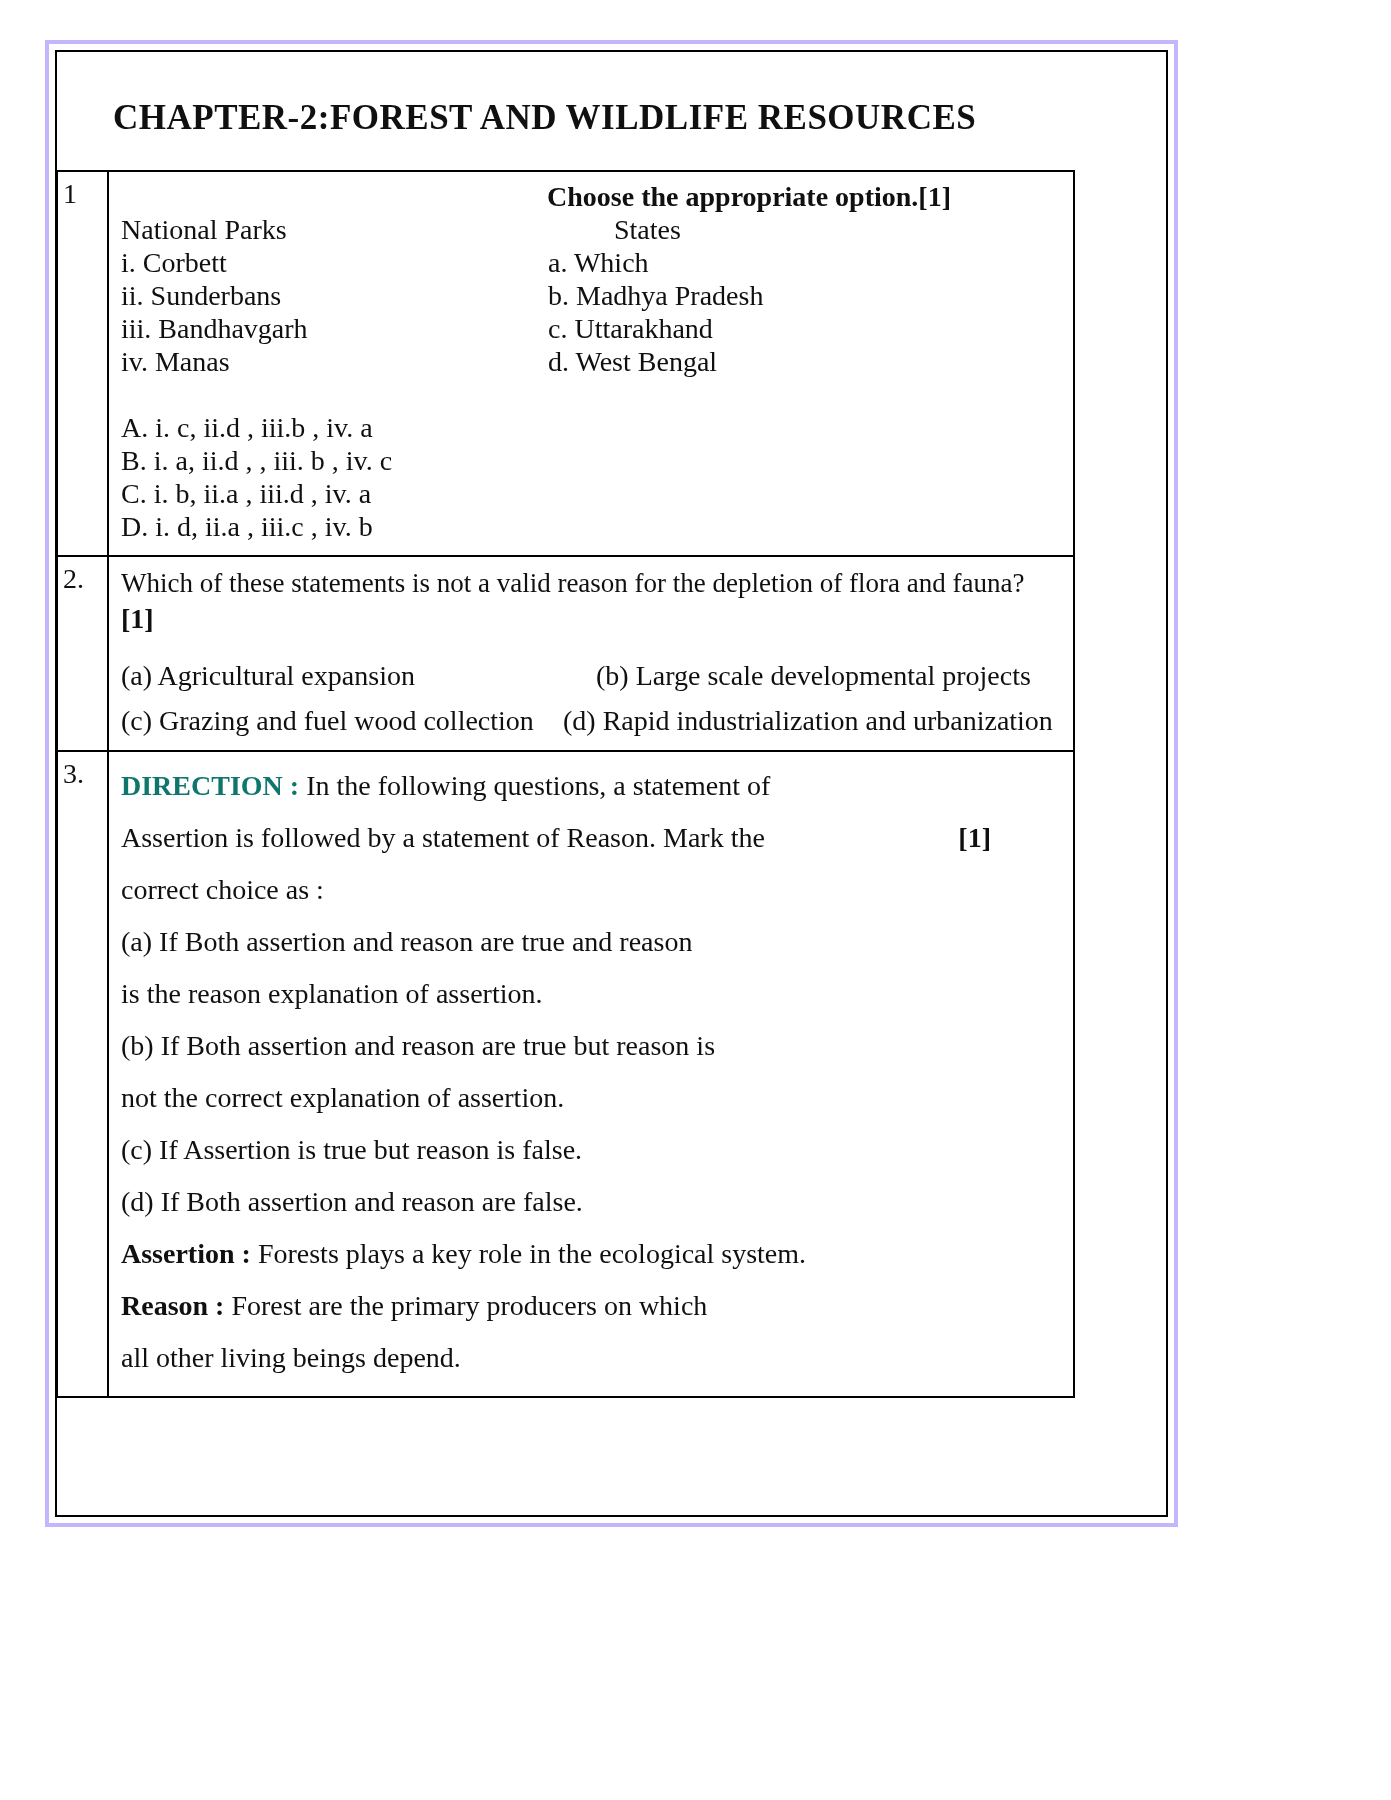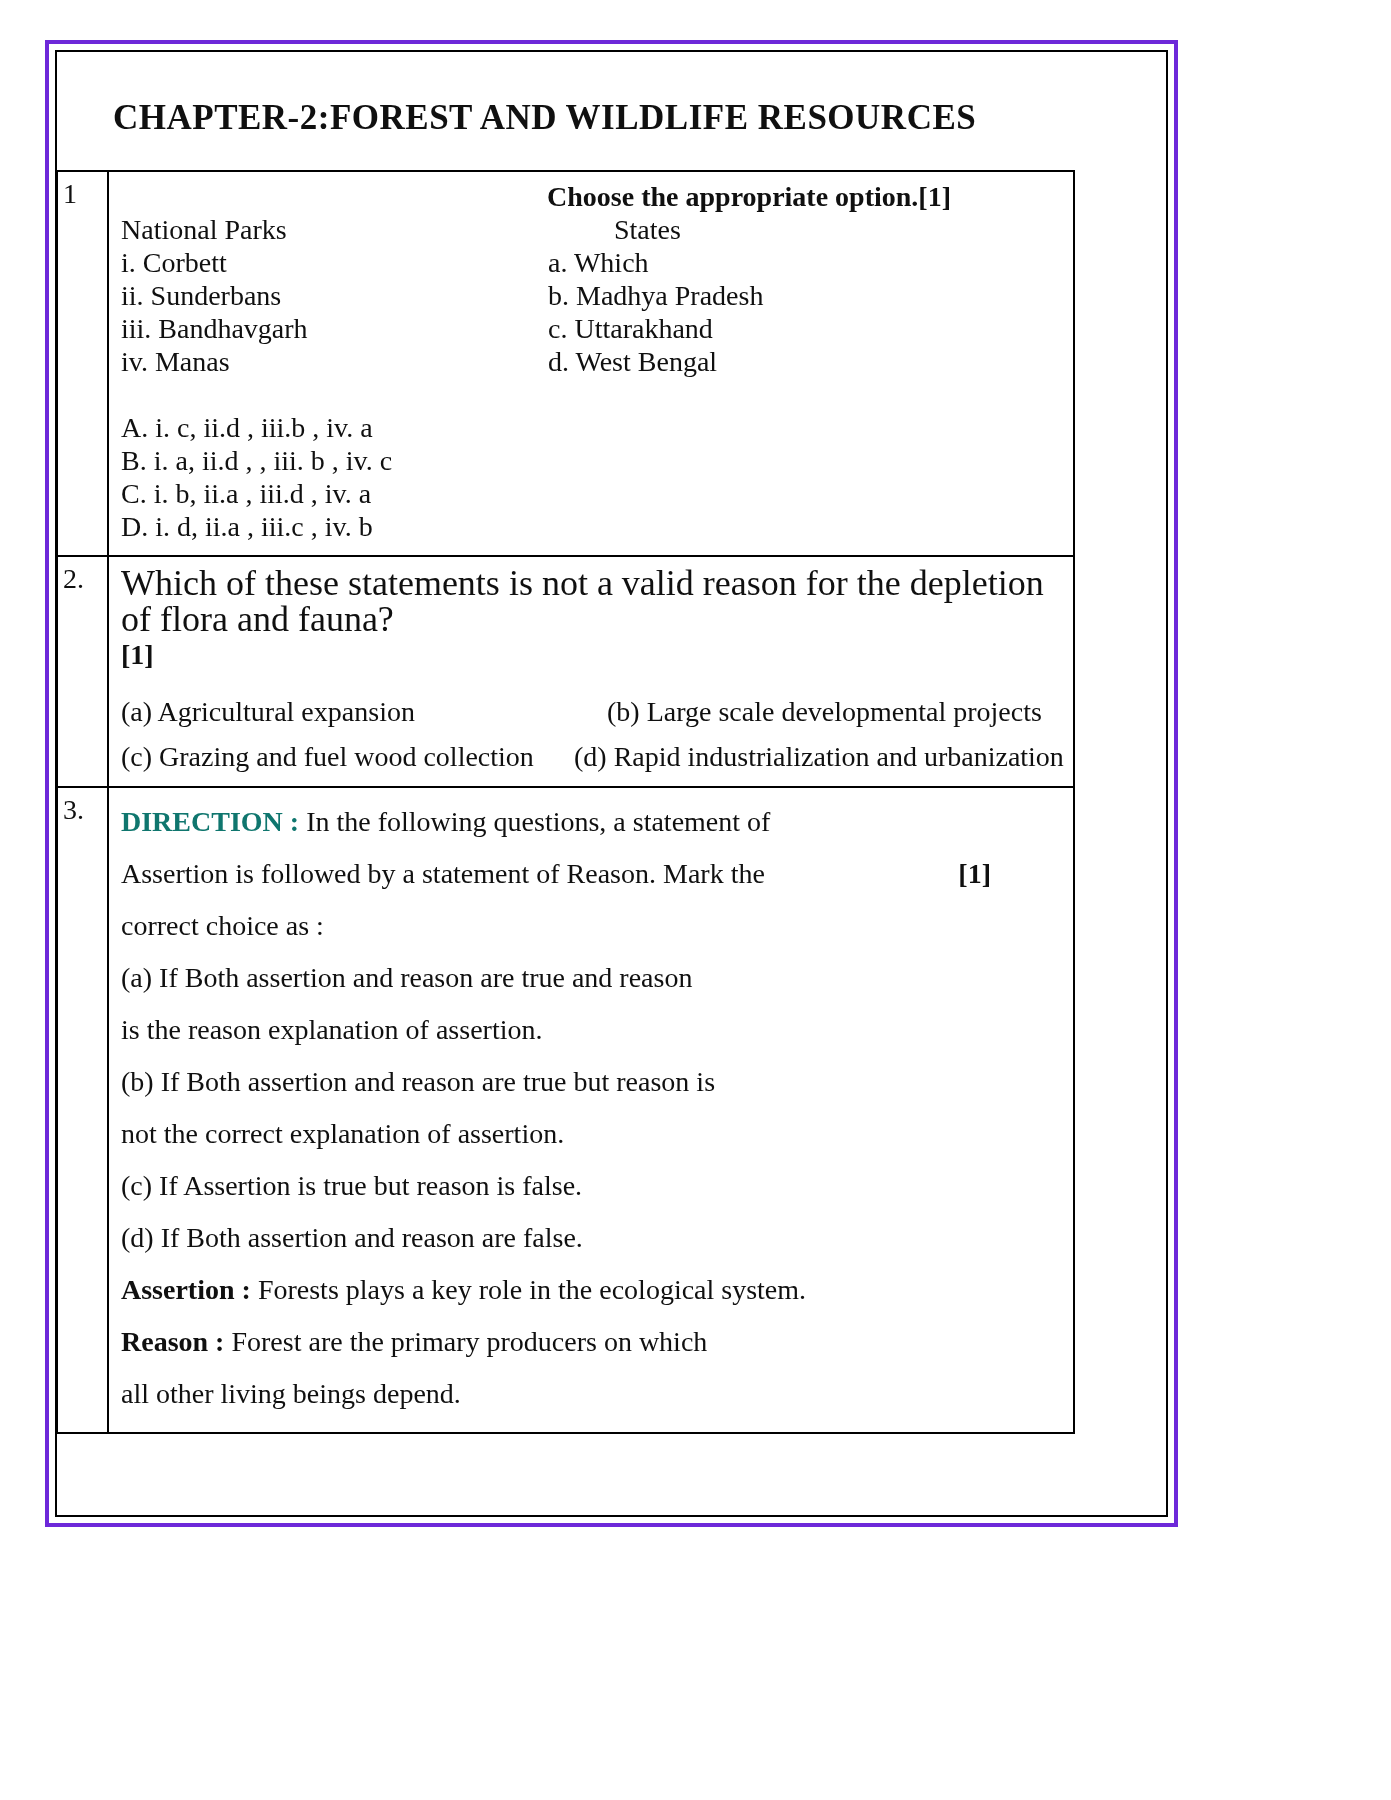--- a/index.html
+++ b/index.html
@@ -10,21 +10,21 @@
     position: relative;
     font-family: "Liberation Serif", serif;
     color: #101010;
   }
   .outer-frame {
     position: absolute;
     left: 45px;
     top: 40px;
     width: 1133px;
     height: 1487px;
-    border: 4px solid #6d28d9;
+    border: 4px solid #c4b5fd;
     padding: 6px;
     background: #fff;
   }
   .inner-frame {
     width: 100%;
     height: 100%;
     border: 2px solid #000;
     position: relative;
     overflow: hidden;
   }
@@ -60,23 +60,23 @@
     padding-right: 118px;
     font-weight: bold;
     line-height: 33px;
   }
   .match-row { display: flex; line-height: 33px; }
   .match-left { width: 427px; flex: 0 0 auto; }
   .states-header { padding-left: 66px; }
   .q1-options { margin-top: 33px; }
   .q1-options .opt-line { line-height: 33px; }
   
-  .q2-prompt { font-size: 36px; line-height: 36px; }
+  .q2-prompt { font-size: 27px; line-height: 36px; }
   .q2-marks { font-weight: bold; line-height: 36px; margin-bottom: 22px; }
-  .q2-opt-row { display: flex; margin-top: 11px; line-height: 34px; gap: 11px; }
+  .q2-opt-row { display: flex; margin-top: 11px; line-height: 34px; }
   .q2-left-a { width: 475px; flex: 0 0 auto; }
   .q2-left-c { width: 442px; flex: 0 0 auto; }
   
   .q3-line { line-height: 52px; }
   .q3-line2 { display: flex; justify-content: space-between; padding-right: 78px; text-align: center; }
   .direction-label { color: #0f766e; font-weight: bold; }
   .bold { font-weight: bold; }
   .page-number {
     width: 1019px;
     text-align: right;

